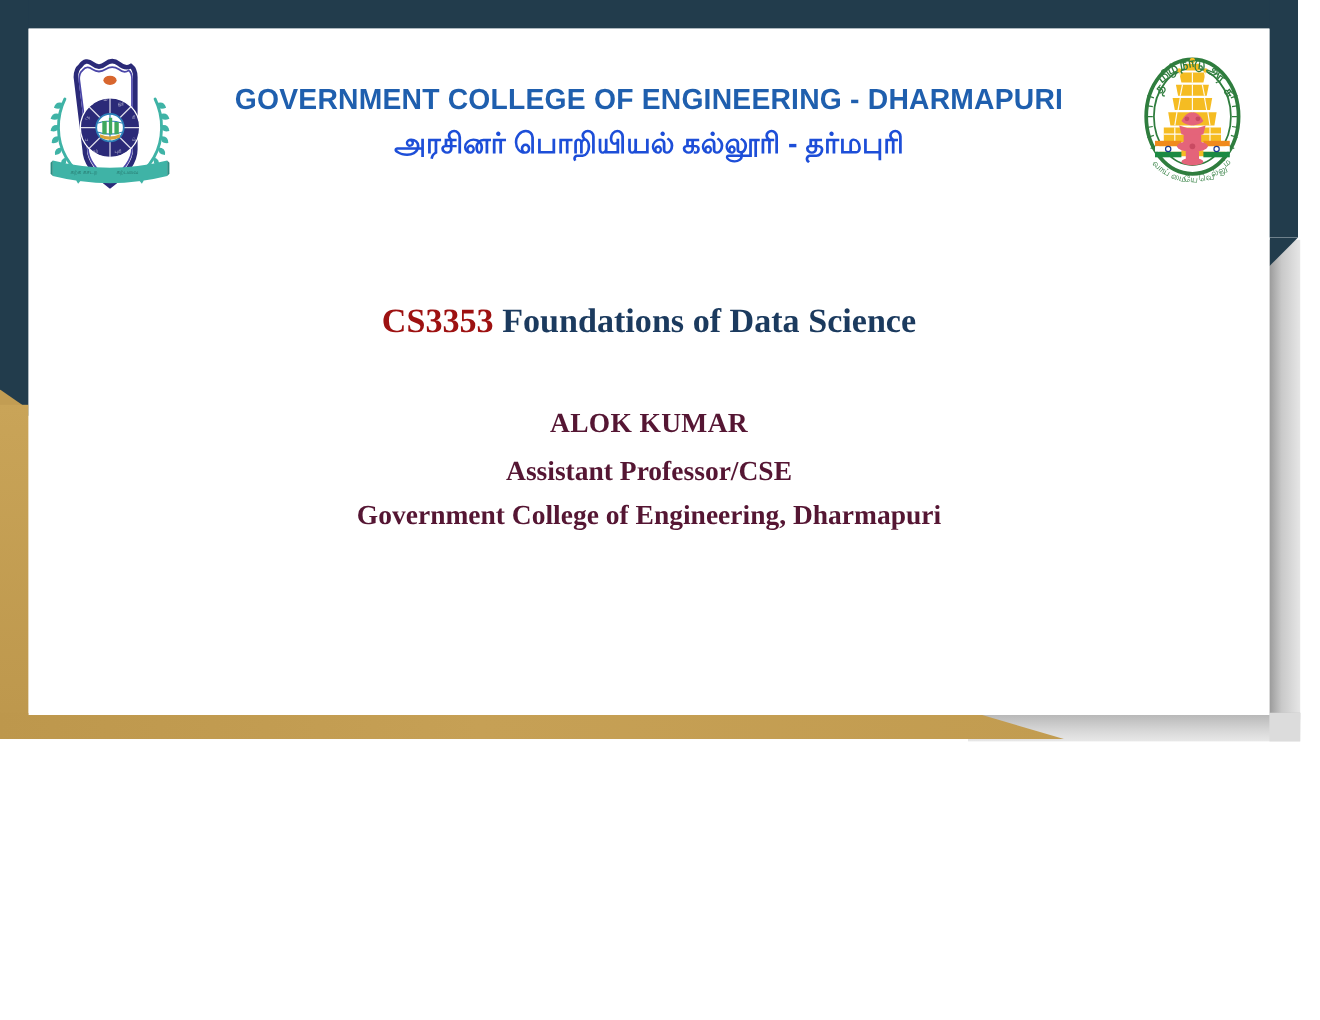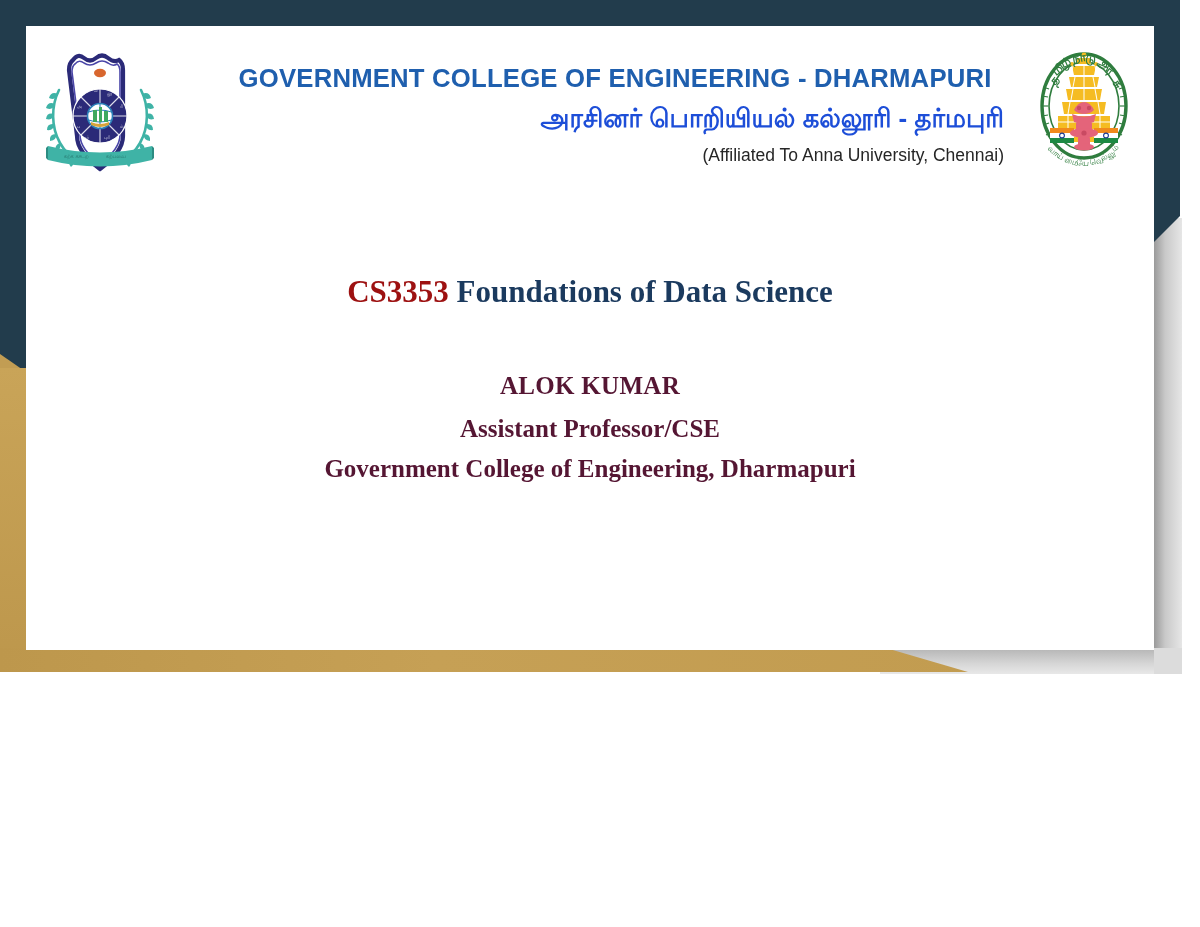--- a/index.html
+++ b/index.html
@@ -123,22 +123,22 @@
   }
   .logo-right {
     position: absolute;
     right: 14px; top: 18px;
     width: 112px; height: 135px;
   }
 
   .header-text {
     position: absolute;
     left: 150px; right: 150px;
-    top: 38px;
-    text-align: right;
+    top: 50px;
+    text-align: center;
   }
 
   .college-name-en {
     font-family: "Liberation Sans", sans-serif;
     font-weight: 700;
     font-size: 26.5px;
     letter-spacing: 0.2px;
     color: #1f5fae;
     white-space: nowrap;
     transform: scaleX(0.97);
@@ -397,21 +397,20 @@
             <text x="62" y="121" transform="rotate(-8 62 121)">வெ</text>
             <text x="74" y="117" transform="rotate(-22 74 117)">ல்லு</text>
             <text x="86" y="108" transform="rotate(-38 86 108)">ம்</text>
           </g>
         </svg>
       </div>
 
       <div class="header-text">
         <div class="college-name-en">GOVERNMENT COLLEGE OF ENGINEERING - DHARMAPURI</div>
         <div class="college-name-ta">அரசினர் பொறியியல் கல்லூரி - தர்மபுரி</div>
-        <div class="affiliation">(Affiliated To Anna University, Chennai)</div>
       </div>
     </div>
 
     <div class="course-title">
       <span class="course-code">CS3353</span><span> </span><span class="course-name">Foundations of Data Science</span>
     </div>
 
     <div class="author-block">
       <div class="author-name">ALOK KUMAR</div>
       <div class="author-role">Assistant Professor/CSE</div>

